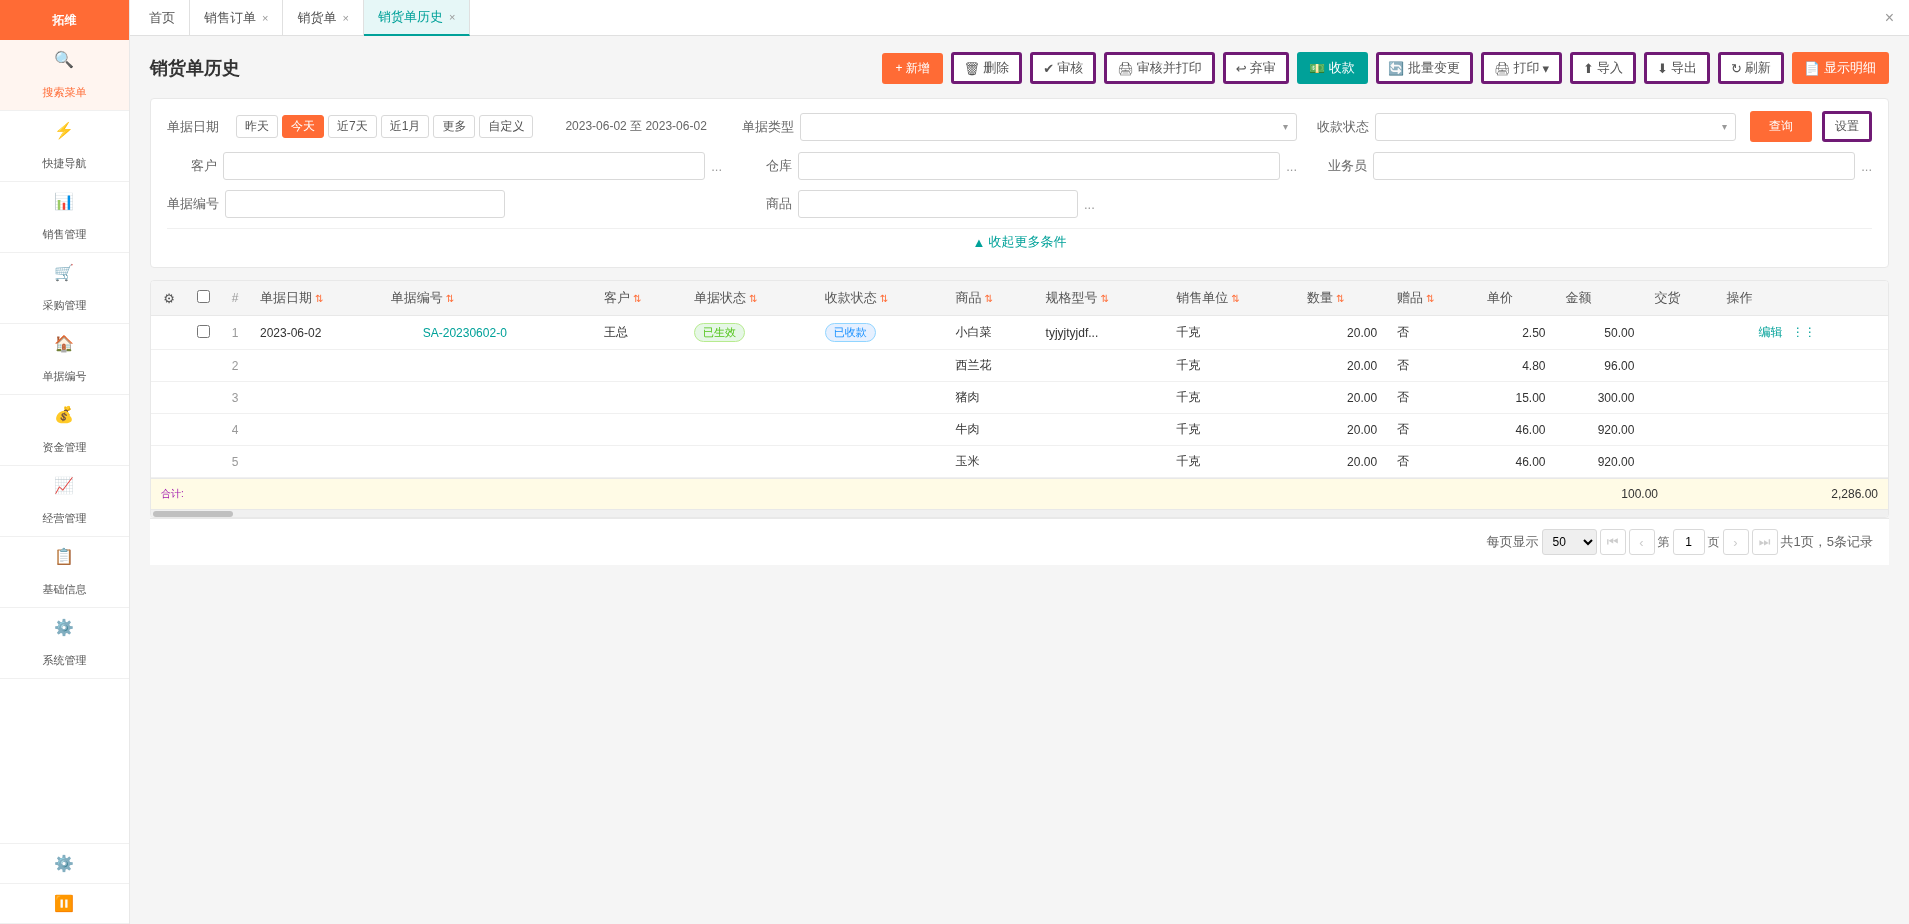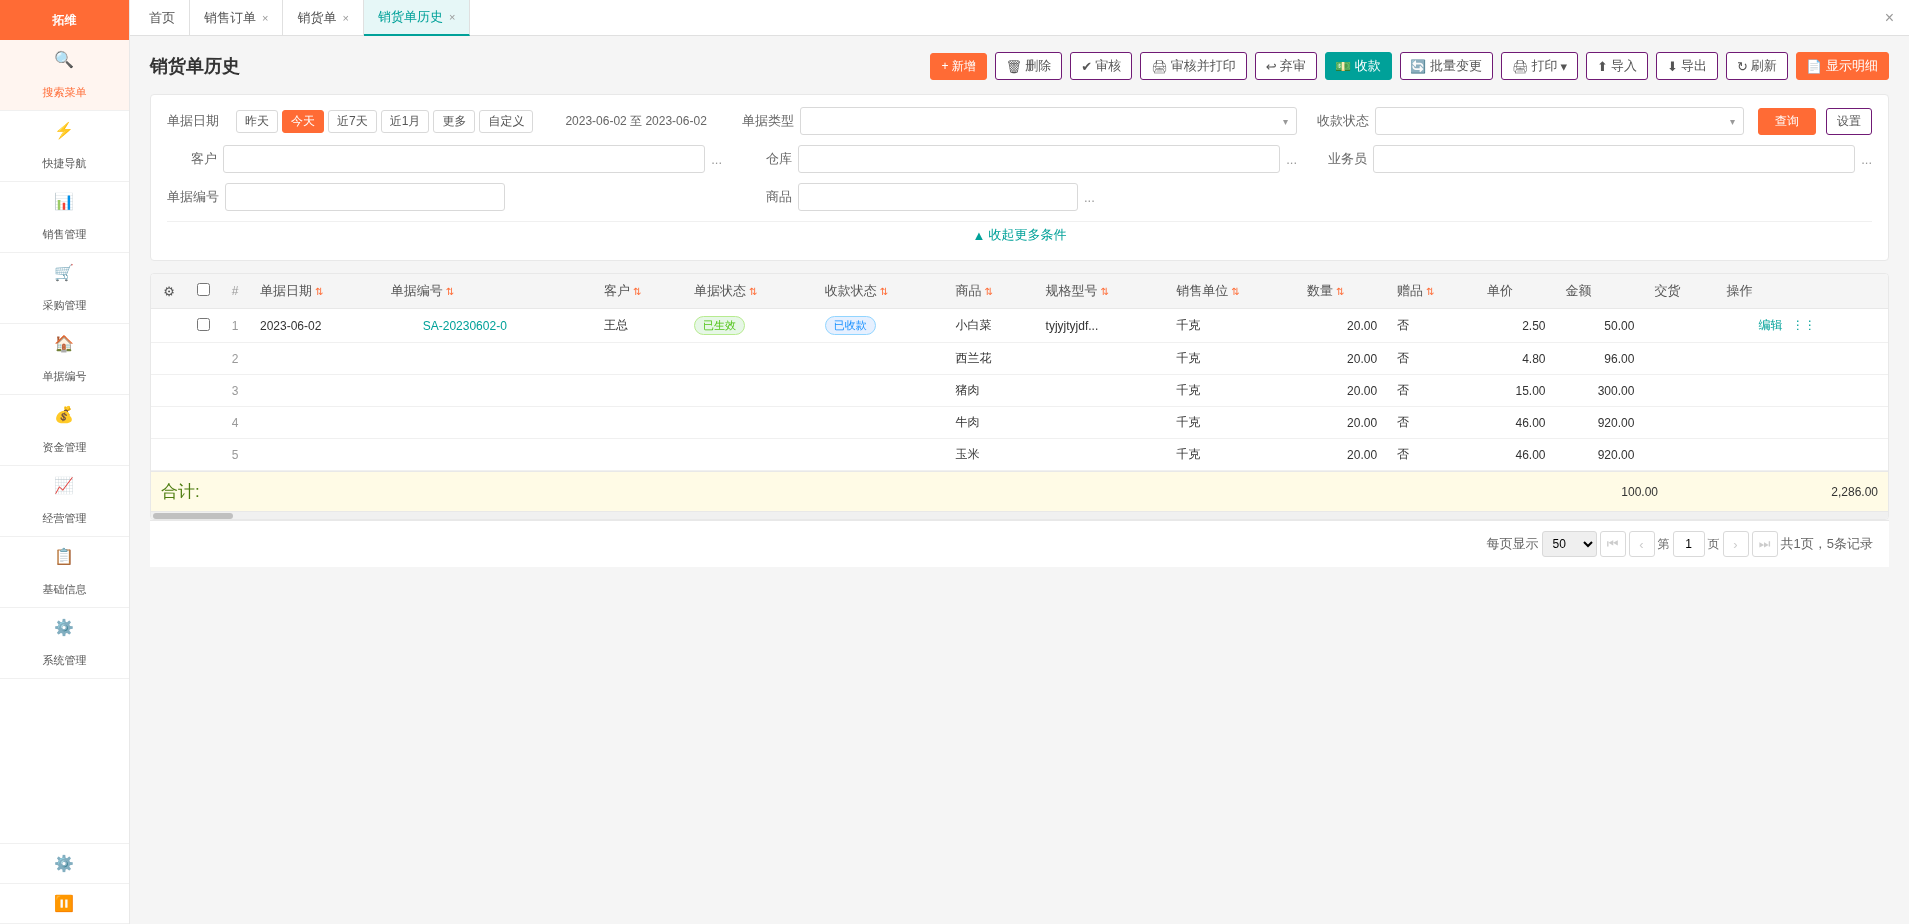--- a/index.html
+++ b/index.html
@@ -107,21 +107,21 @@
       display: flex;
       align-items: center;
       gap: 8px;
       flex-wrap: wrap;
     }
     .btn {
       display: flex;
       align-items: center;
       gap: 3px;
       padding: 4px 10px;
-      border: 1px solid #701a75;
+      border: 3px solid #701a75;
       background: #fff;
       border-radius: 3px;
       cursor: pointer;
       color: #555;
       font-size: 12px;
       white-space: nowrap;
     }
     .btn-primary { background: #ff6b35; color: #fff; border-color: #ff6b35; }
     .btn-orange { background: #ff6b35; color: #fff; border-color: #ff6b35; }
     .btn-teal { background: #00a199; color: #fff; border-color: #00a199; }
@@ -250,21 +250,21 @@
     .num-col { width: 30px; text-align: center; color: #999; }
 
     
     .table-footer {
       background: #fffbe6;
       border-top: 1px solid #e8e8e8;
       padding: 8px 10px;
       display: flex;
       align-items: center;
     }
-    .footer-label { color: #4d7c0f; font-size: 17px; width: 100px; }
+    .footer-label { color: #a21caf; font-size: 10px; width: 100px; }
     .footer-sum { color: #333; font-size: 12px; }
 
     
     .pagination-bar {
       display: flex;
       align-items: center;
       justify-content: flex-end;
       padding: 10px 16px;
       background: #fff;
       border-top: 1px solid #e8e8e8;

